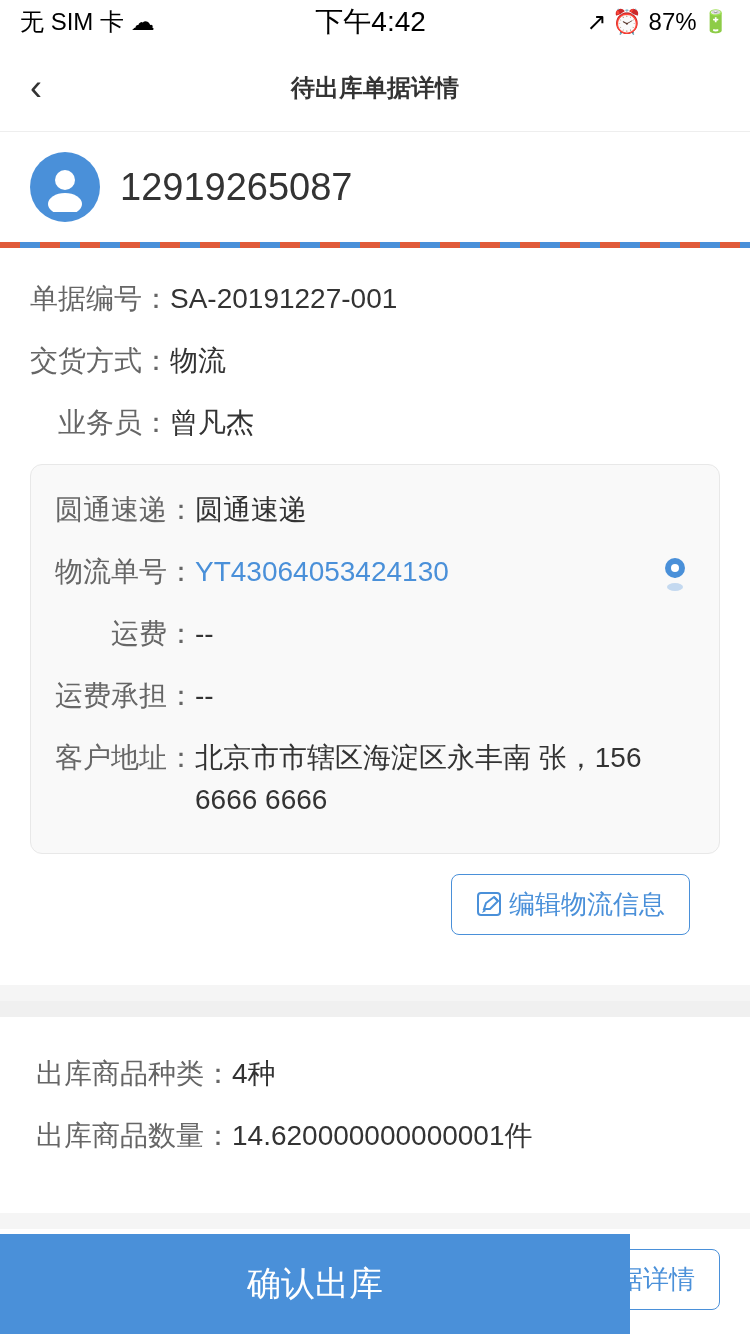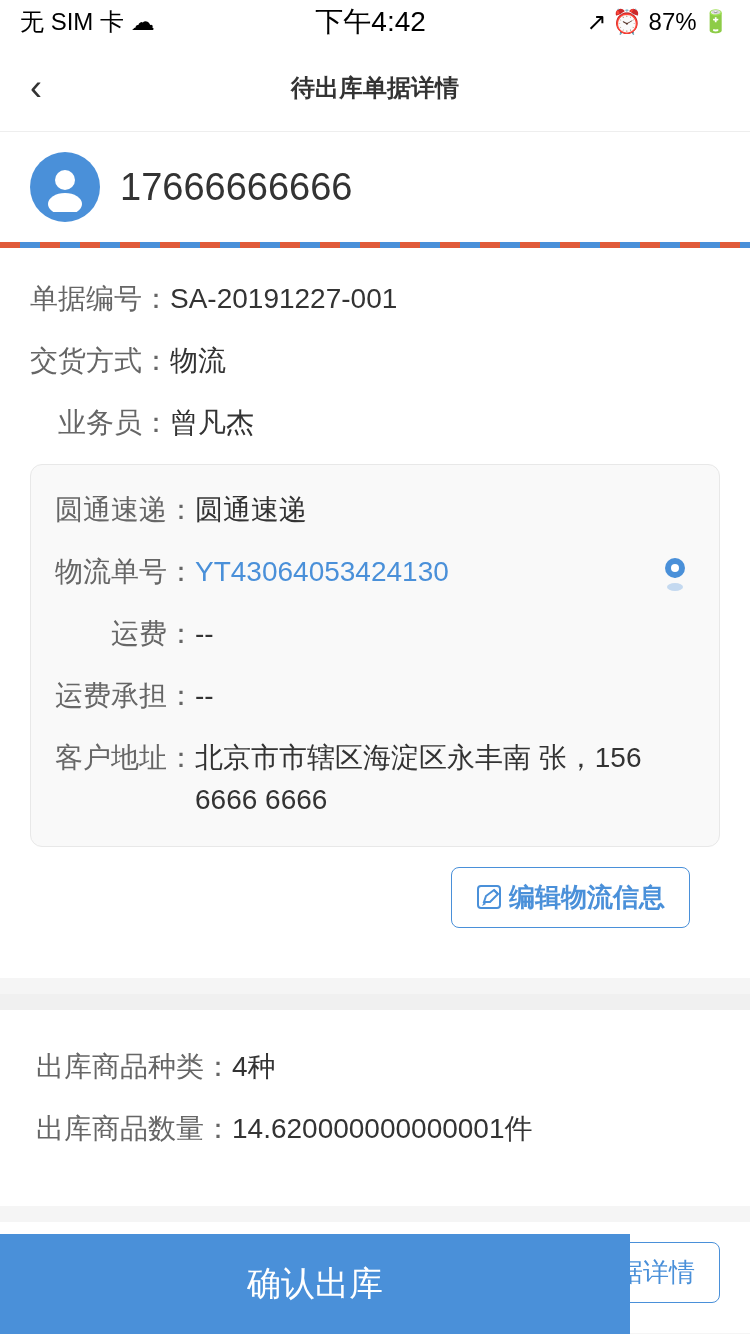--- a/index.html
+++ b/index.html
@@ -116,21 +116,21 @@
     .info-value.blue { color: #4a90d9; }
 
     
     .logistics-card {
       background: #f9f9f9;
       border: 1px solid #e8e8e8;
       border-radius: 12px;
       margin: 0 0 20px 0;
       padding: 24px 24px 0 24px;
     }
-    .logistics-card .info-row:last-child { margin-bottom: 25px; }
+    .logistics-card .info-row:last-child { margin-bottom: 32px; }
 
     .track-icon {
       display: inline-flex;
       align-items: center;
       justify-content: center;
       margin-left: 16px;
       vertical-align: middle;
     }
     .track-icon svg { width: 40px; height: 40px; }
 
@@ -144,21 +144,20 @@
       border: 1.5px solid #4a90d9;
       border-radius: 8px;
       padding: 12px 24px;
       color: #4a90d9;
       font-size: 26px;
       display: flex;
       align-items: center;
       gap: 5px;
       background: #fff;
       cursor: pointer;
-      font-weight: bold;
     }
     .edit-btn svg { width: 28px; height: 28px; }
 
     
     .section-separator {
       height: 16px;
       background: #f0f0f0;
     }
 
     
@@ -240,21 +239,21 @@
     <div class="nav-title">待出库单据详情</div>
   </div>
 
   <div class="customer-header">
     <div class="customer-avatar">
       <svg viewBox="0 0 50 50" xmlns="http://www.w3.org/2000/svg">
         <circle cx="25" cy="18" r="10" fill="white"></circle>
         <ellipse cx="25" cy="42" rx="17" ry="11" fill="white"></ellipse>
       </svg>
     </div>
-    <div class="customer-phone">17666666666</div>
+    <div class="customer-phone">12919265087</div>
   </div>
 
   <div class="dashed-divider"></div>
 
   <div class="info-section">
     <div class="info-row">
       <span class="info-label">单据编号：</span>
       <span class="info-value">SA-20191227-001</span>
     </div>
     <div class="info-row">

